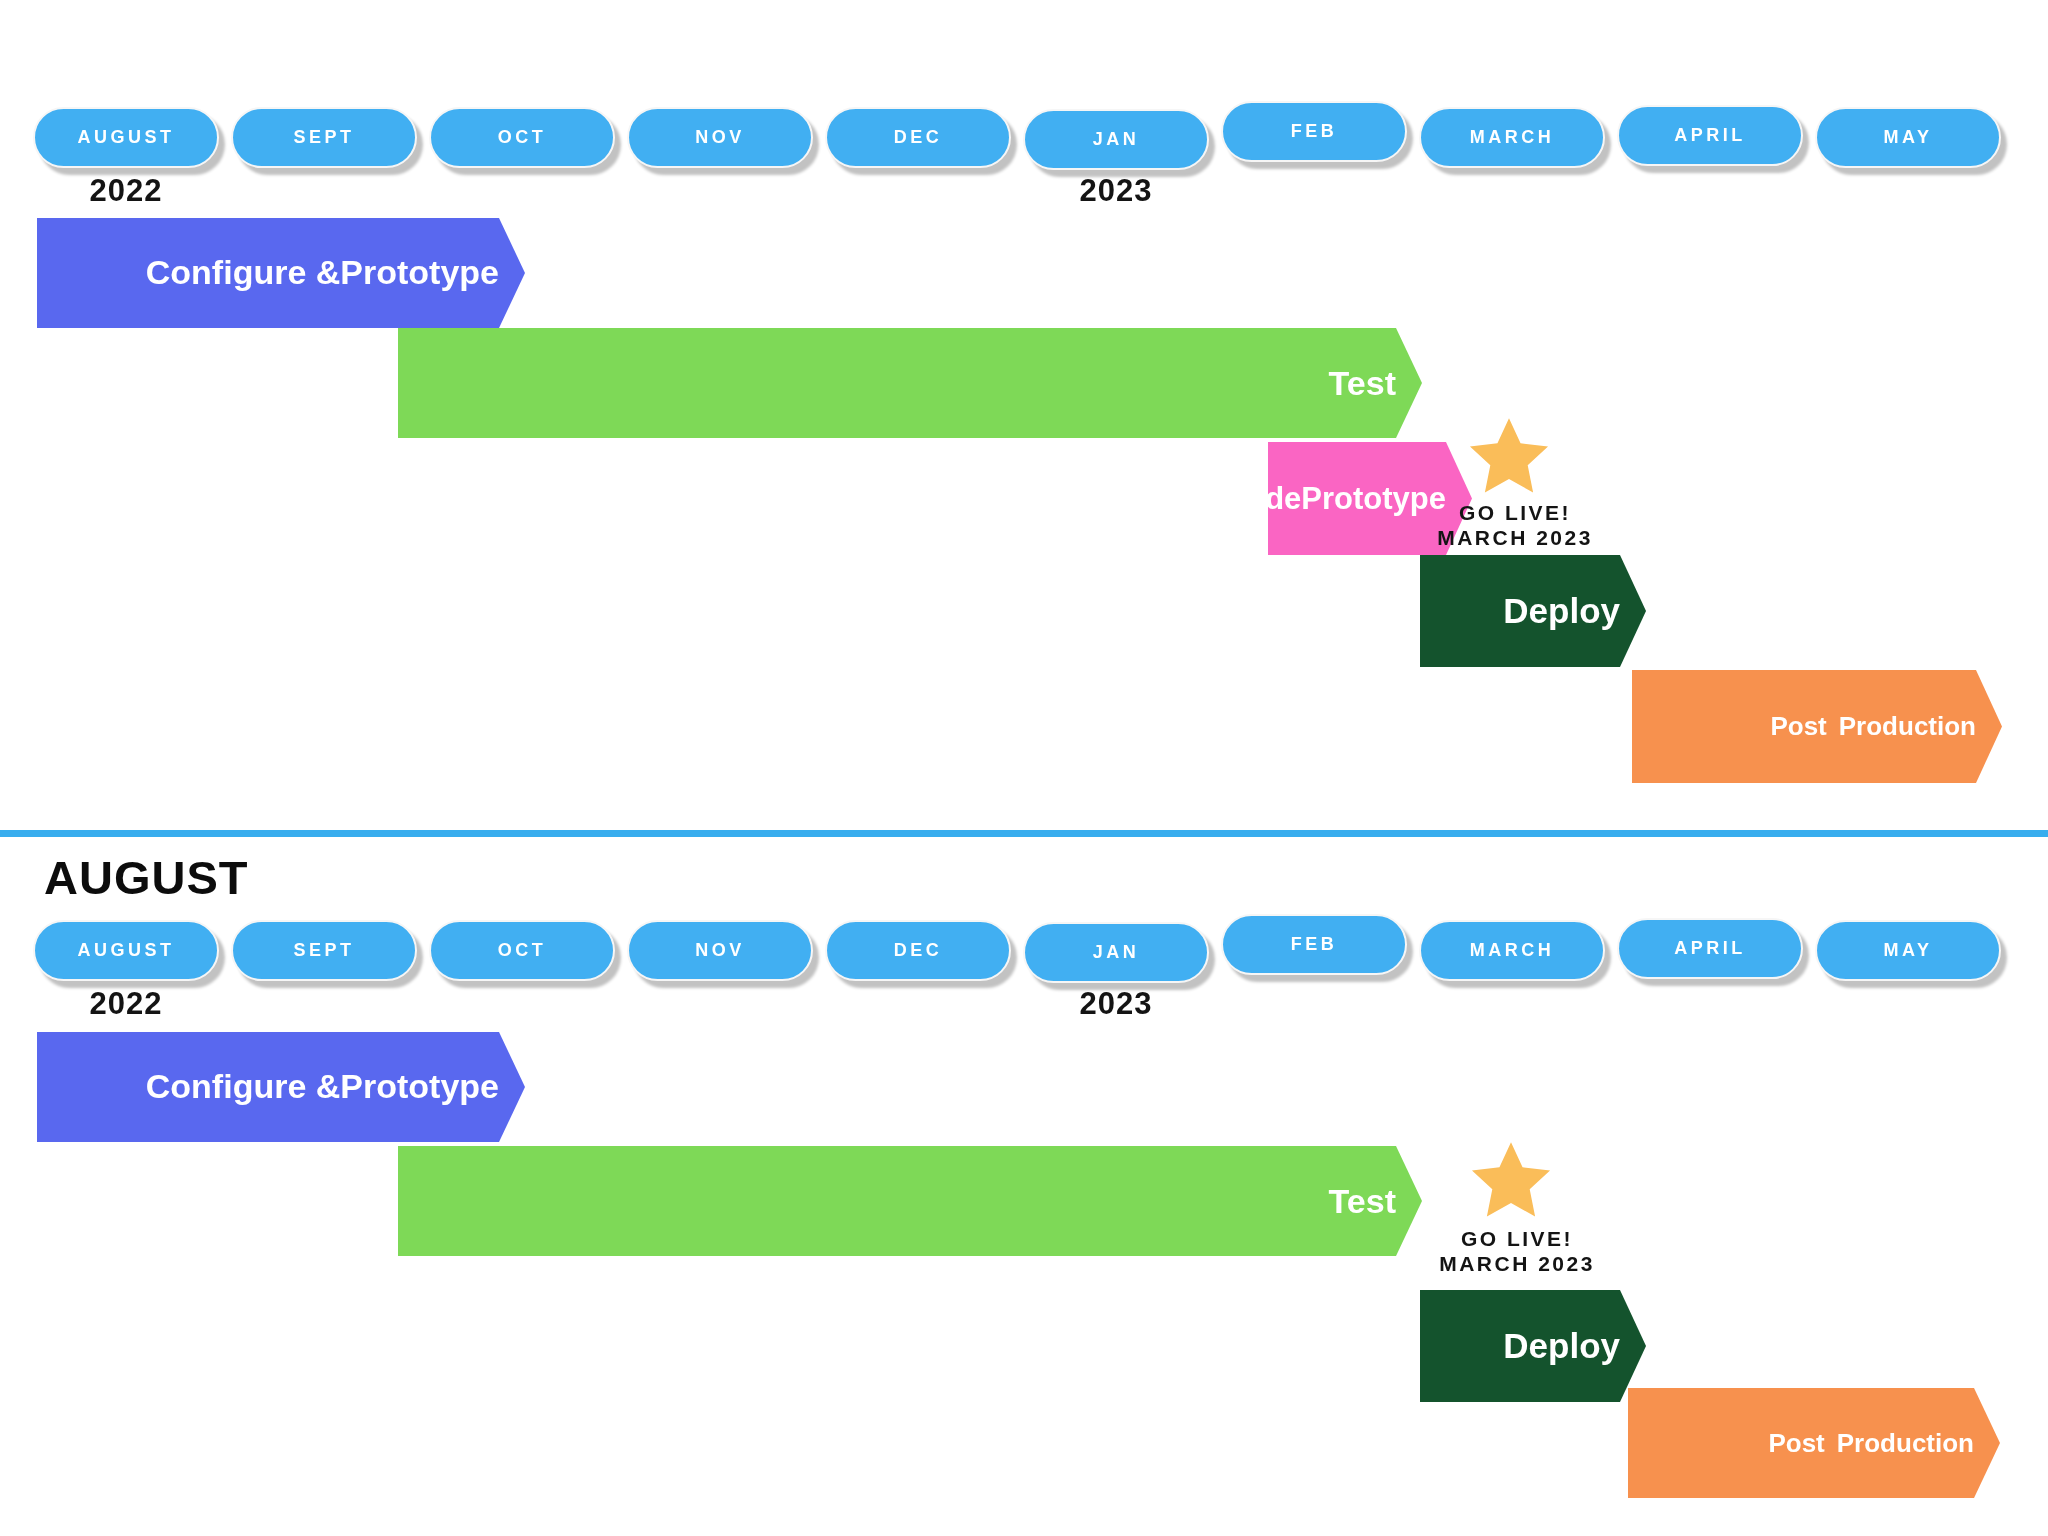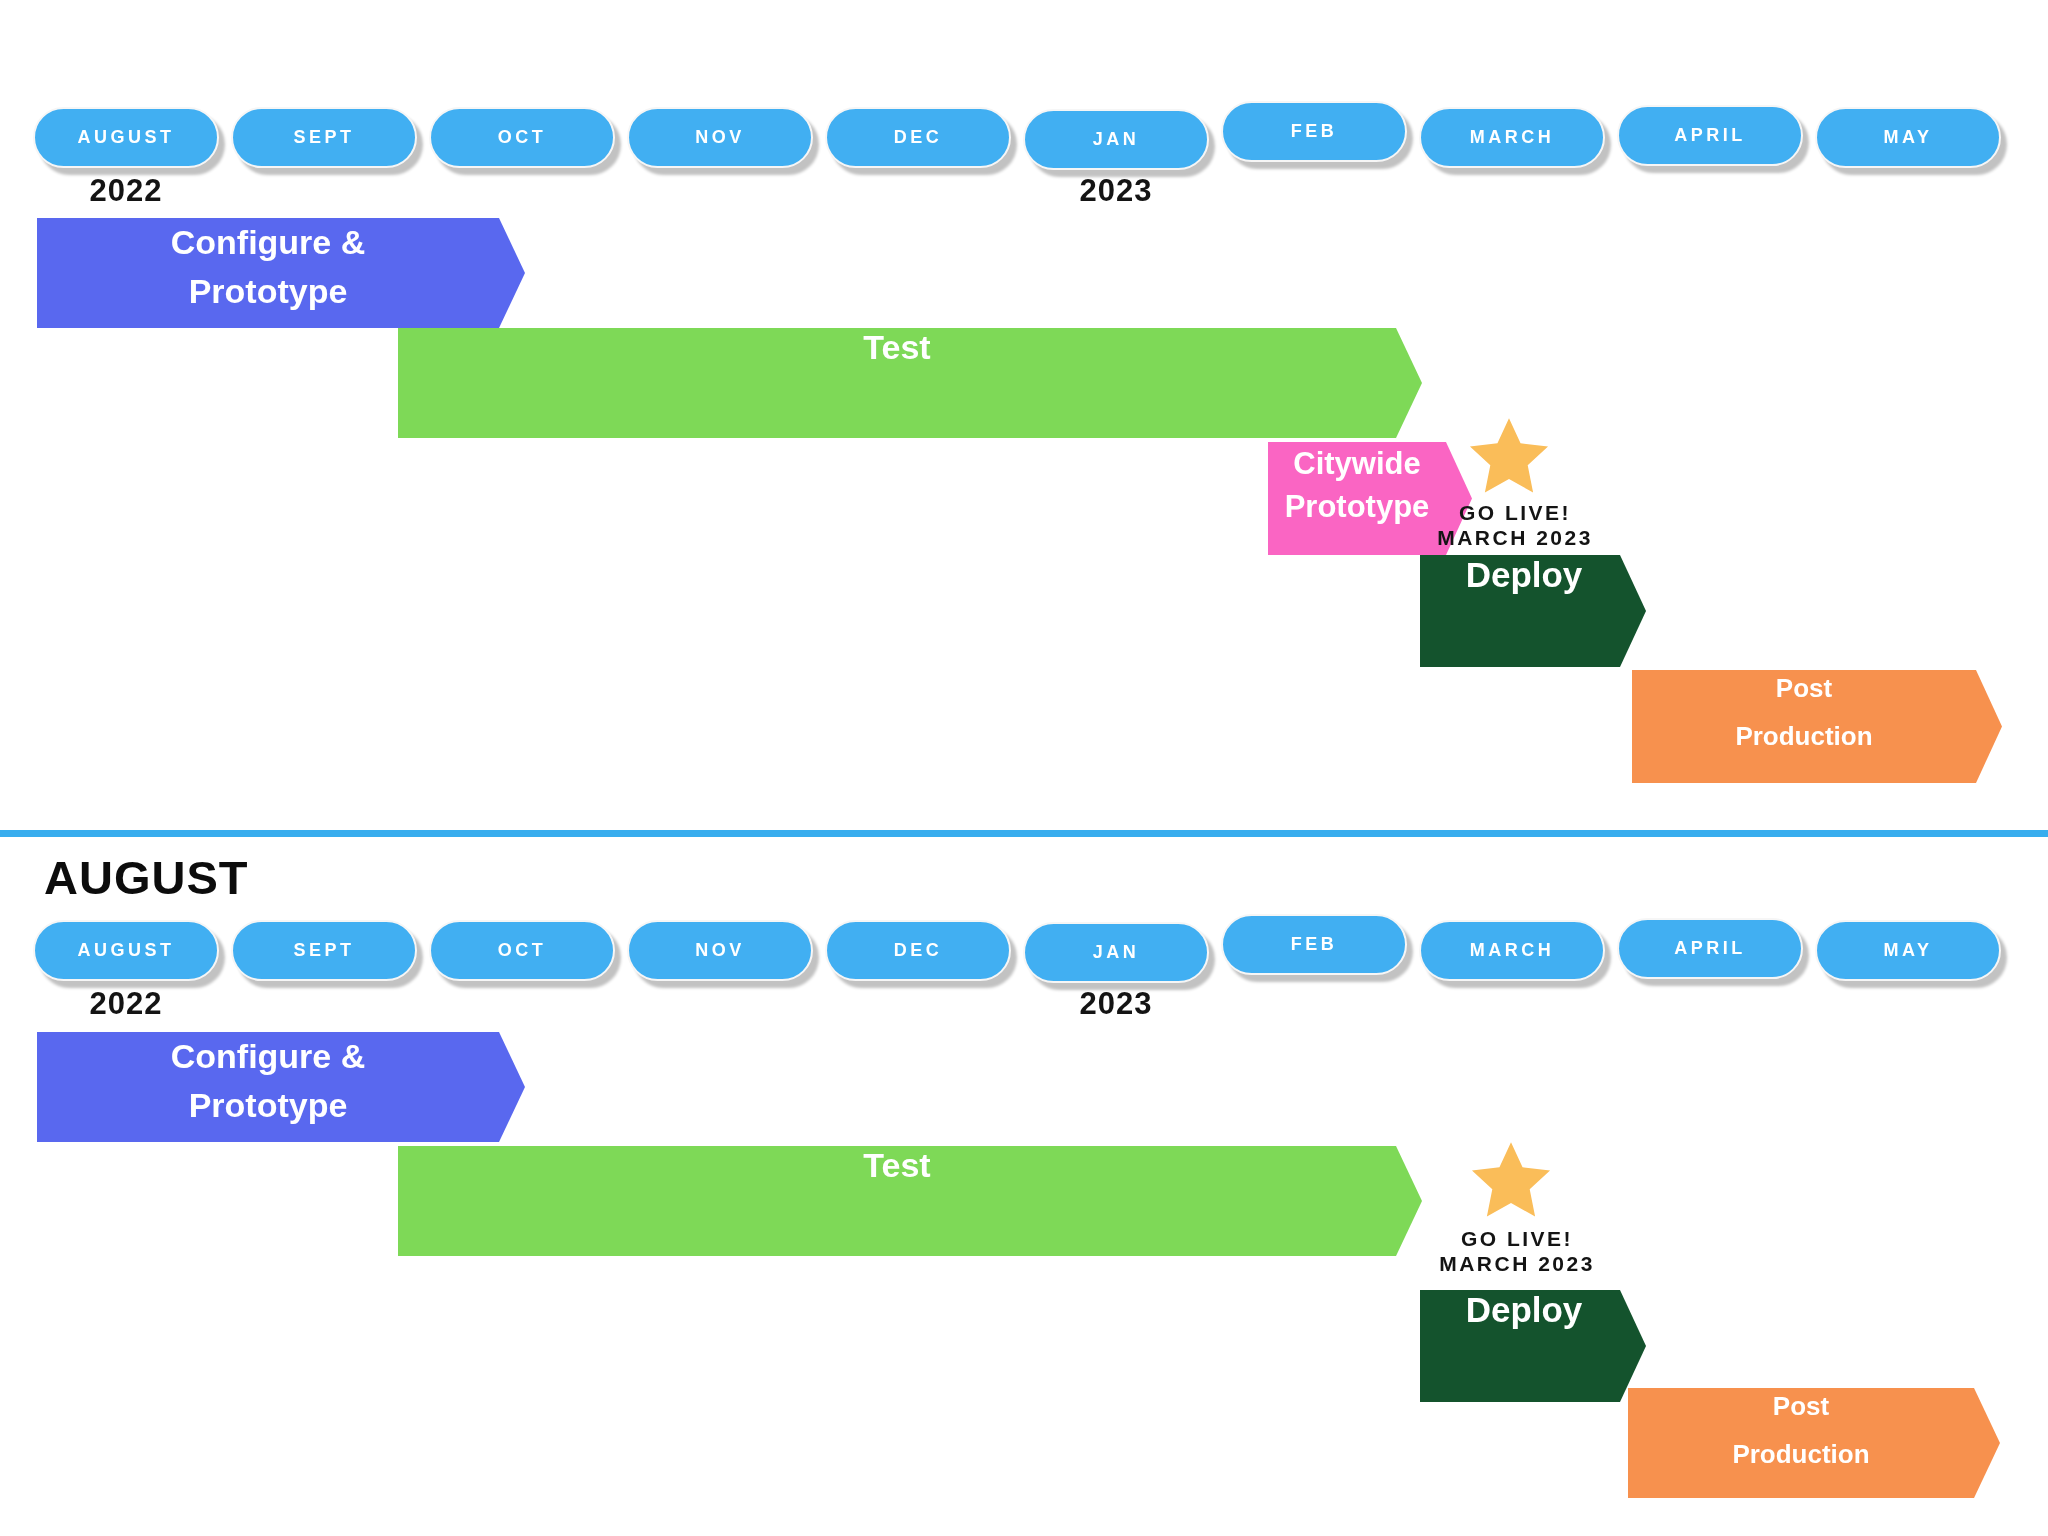--- a/index.html
+++ b/index.html
@@ -21,21 +21,21 @@
   }
 
   .year {
     position:absolute; width:160px; text-align:center;
     font-size:31px; font-weight:bold; letter-spacing:1px; color:#141414;
   }
 
   .bar {
     position:absolute;
     clip-path:polygon(0 0, calc(100% - 26px) 0, 100% 50%, calc(100% - 26px) 100%, 0 100%);
-    display:flex; flex-direction:column; align-items:center; justify-content:flex-start;
+    display:flex; flex-direction:row; align-items:center; justify-content:flex-end;
     padding-right:26px; color:#ffffff; font-weight:bold; text-align:center;
   }
   .bar span { display:block; }
   .c-configure { background:#5968EF; }
   .c-test      { background:#7ED957; }
   .c-pink      { background:#FA65C3; }
   .c-teal      { background:#14532d;padding-left:8px; }
   .c-orange    { background:#F7914E; }
 
   .fs-configure { font-size:34px; line-height:1.45; }

